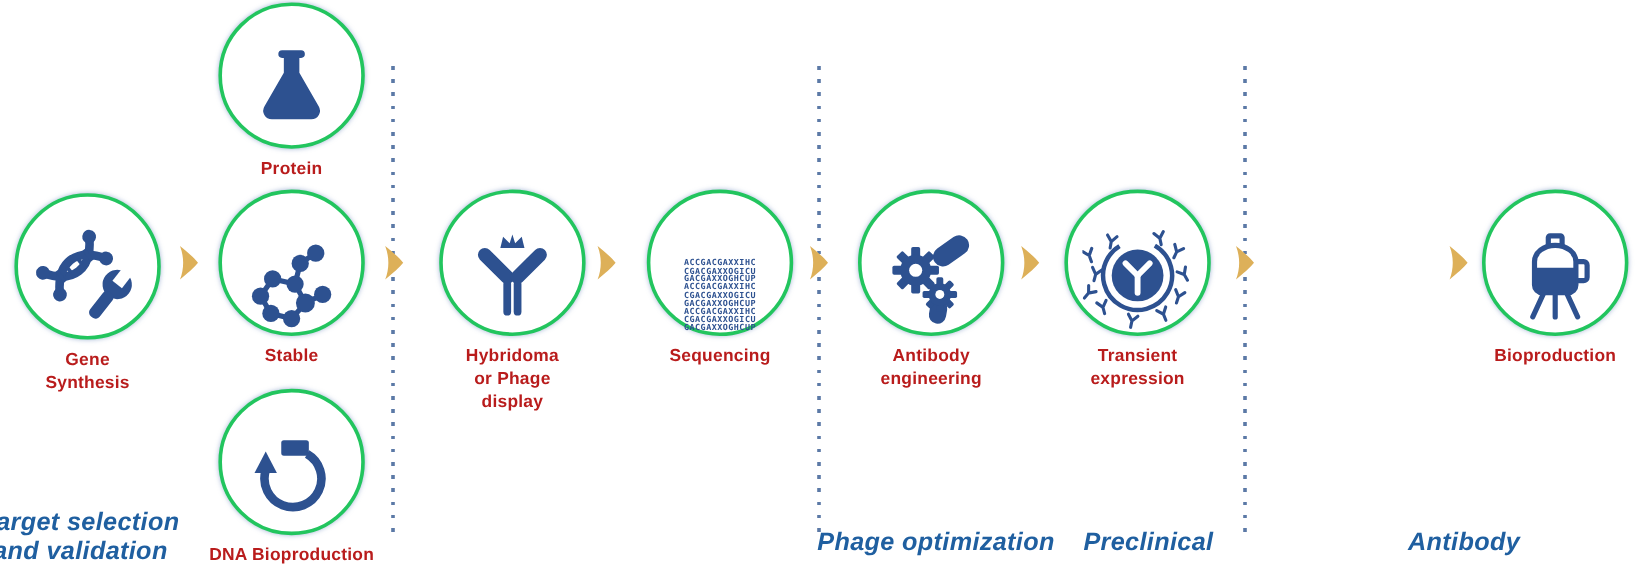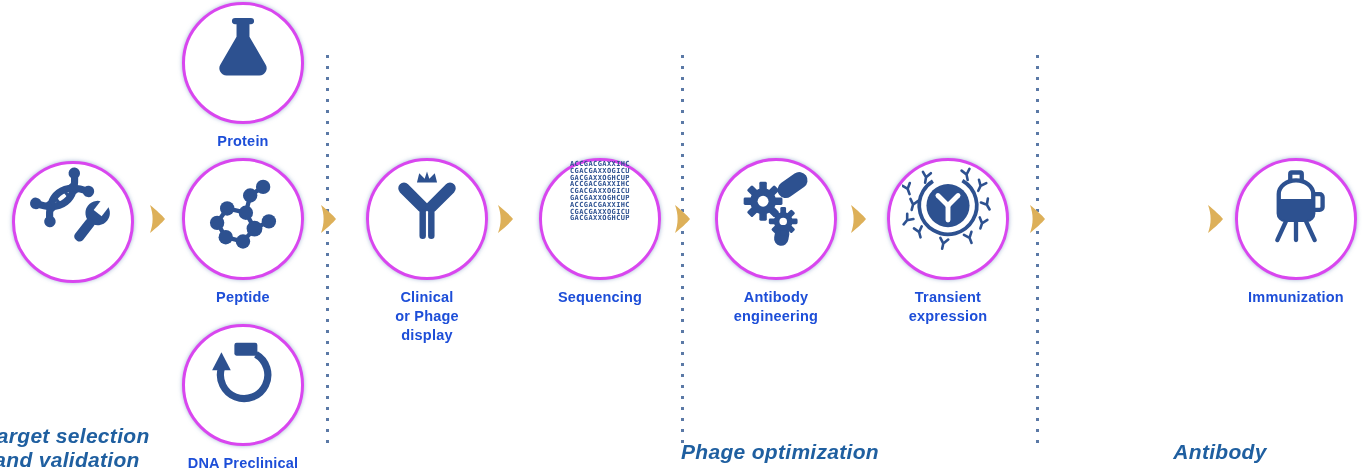--- a/index.html
+++ b/index.html
@@ -3,27 +3,27 @@
 <meta charset="utf-8">
 <style>
   html,body{margin:0;padding:0;background:#fff;}
   #stage{
     position:relative;width:1366px;height:474px;background:#fff;overflow:hidden;
     font-family:"Liberation Sans",sans-serif;
   }
   .node{position:absolute;width:170px;display:flex;flex-direction:column;align-items:center;}
   .circle{
     width:122px;height:122px;border-radius:50%;background:#fff;
-    border:3px solid #d946ef;box-sizing:border-box;
+    border:3px solid #22c55e;box-sizing:border-box;
     box-shadow:0 0 4px rgba(86,118,176,.55);
-    display:flex;align-items:flex-start;justify-content:center;
+    display:flex;align-items:flex-end;justify-content:center;
   }
   .circle svg{width:92px;height:92px;display:block;}
   .node-label{
-    margin-top:8px;color:#1d4ed8;font-weight:bold;font-size:14.5px;line-height:19px;
+    margin-top:8px;color:#b91c1c;font-weight:bold;font-size:14.5px;line-height:19px;
     text-align:center;white-space:pre-line;letter-spacing:.2px;
   }
   .phase-label{
     position:absolute;transform:translateX(-50%);color:#1f5fa0;
     font-style:italic;font-weight:bold;font-size:21px;line-height:24px;
     text-align:center;white-space:pre-line;letter-spacing:.3px;
   }
   .separator{
     position:absolute;top:55px;height:390px;width:3px;
     background-image:repeating-linear-gradient(to bottom,#5b79a6 0 3px,transparent 3px 11px);
@@ -98,20 +98,22 @@
               <circle cx="41" cy="30" r="4"></circle>
           </g>
         </g>
         <g transform="rotate(38 43 42)" fill="#2d5190">
           <circle cx="43" cy="32" r="8.5"></circle>
           <rect x="39.5" y="22" width="7" height="10" fill="#ffffff"></rect>
           <rect x="39.5" y="38" width="7" height="18" rx="3"></rect>
         </g>
       </svg>
     </div>
+    <div class="node-label">Gene
+Synthesis</div>
   </div>
 
   <div class="node" style="left:158px;top:2px">
     <div class="circle">
       <svg viewBox="0 0 64 64">
         <path fill="#2d5190" d="M26.5 9 h11 a2.2 2.2 0 0 1 0 4.4 h-1 v8.6 l11.2 19.4 a5 5 0 0 1 -4.3 7.6 h-22.8 a5 5 0 0 1 -4.3 -7.6 L27.5 22 v-8.6 h-1 a2.2 2.2 0 0 1 0 -4.4 z"></path>
       </svg>
     </div>
     <div class="node-label">Protein</div>
   </div>
@@ -130,47 +132,47 @@
             <circle cx="20" cy="53" r="5"></circle>
           <circle cx="32" cy="56" r="5"></circle>
             <circle cx="40" cy="47" r="5.5"></circle>
             <circle cx="34" cy="36" r="5"></circle>
           <circle cx="37" cy="24" r="5"></circle>
             <circle cx="46" cy="18" r="5"></circle>
             <circle cx="50" cy="42" r="5"></circle>
         </g>
       </svg>
     </div>
-    <div class="node-label">Peptide</div>
+    <div class="node-label">Stable</div>
   </div>
 
   <div class="node" style="left:158px;top:324px">
     <div class="circle">
       <svg viewBox="0 0 64 64">
         <path d="M41 19 A16.5 16.5 0 1 1 17 28.5" fill="none" stroke="#2d5190" stroke-width="5"></path>
         <rect x="26" y="11" width="16" height="9" rx="1.5" fill="#2d5190"></rect>
         <polygon points="10.5,30 23.5,30 17,17.5" fill="#2d5190"></polygon>
       </svg>
     </div>
-    <div class="node-label">DNA Preclinical</div>
+    <div class="node-label">DNA Bioproduction</div>
   </div>
 
   <div class="node" style="left:342px;top:158px">
     <div class="circle">
       <svg viewBox="0 0 64 64">
         <path d="M25 15 l1.6 -6.5 3.8 3.8 1.6 -5 1.6 5 3.8 -3.8 1.6 6.5 z" fill="#2d5190"></path>
         <g stroke="#2d5190" stroke-linecap="round" fill="none">
           <path d="M16 19 L29 32" stroke-width="8"></path>
           <path d="M48 19 L35 32" stroke-width="8"></path>
           <path d="M29 36 V52" stroke-width="4.5"></path>
           <path d="M35 36 V52" stroke-width="4.5"></path>
         </g>
       </svg>
     </div>
-    <div class="node-label">Clinical
+    <div class="node-label">Hybridoma
 or Phage
 display</div>
   </div>
 
   <div class="node" style="left:515px;top:158px">
     <div class="circle">
       <div class="seq-text">ACCGACGAXXIHC
 CGACGAXXOGICU
 GACGAXXOGHCUP
 ACCGACGAXXIHC
@@ -262,21 +264,22 @@
           <path d="M25 42 L19 55"></path>
             <path d="M32 42 V55"></path>
             <path d="M39 42 L45 55"></path>
           <rect x="28" y="8" width="8" height="7" rx="1"></rect>
           <path d="M44 23 h4.5 a2 2 0 0 1 2 2 v7 a2 2 0 0 1 -2 2 H44"></path>
         </g>
         <path d="M20 23 a12 9.5 0 0 1 24 0 v13.5 a4.5 4.5 0 0 1 -4.5 4.5 h-15 a4.5 4.5 0 0 1 -4.5 -4.5 z" fill="#ffffff" stroke="#2d5190" stroke-width="3"></path>
         <path d="M20 26.5 h24 v10 a4.5 4.5 0 0 1 -4.5 4.5 h-15 a4.5 4.5 0 0 1 -4.5 -4.5 z" fill="#2d5190"></path>
       </svg>
     </div>
-    <div class="node-label">Immunization</div>
+    <div class="node-label">Bioproduction</div>
   </div>
 
   <div class="phase-label" style="left:67px;top:424px">Target selection
 and validation</div>
   <div class="phase-label" style="left:780px;top:440px">Phage optimization</div>
+  <div class="phase-label" style="left:957px;top:440px">Preclinical</div>
   <div class="phase-label" style="left:1220px;top:440px">Antibody</div>
 
 </div>
 
 </body></html>

